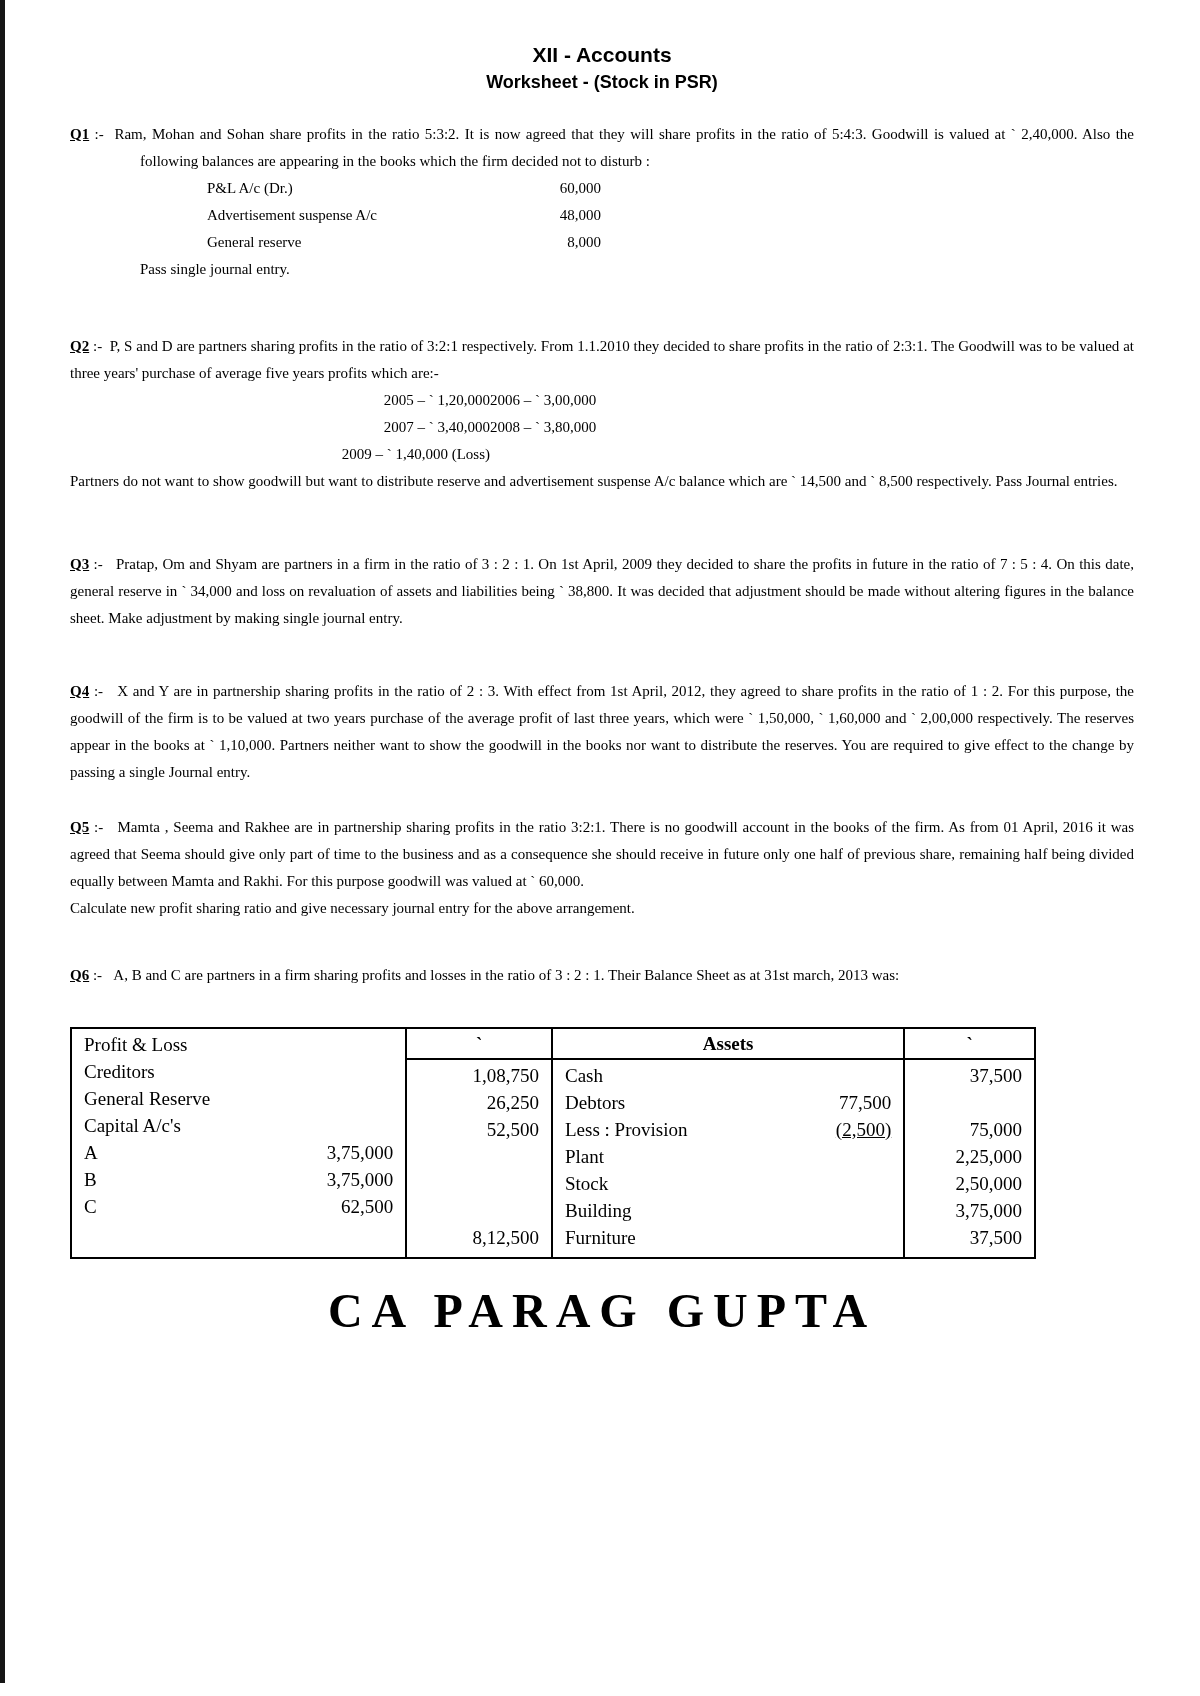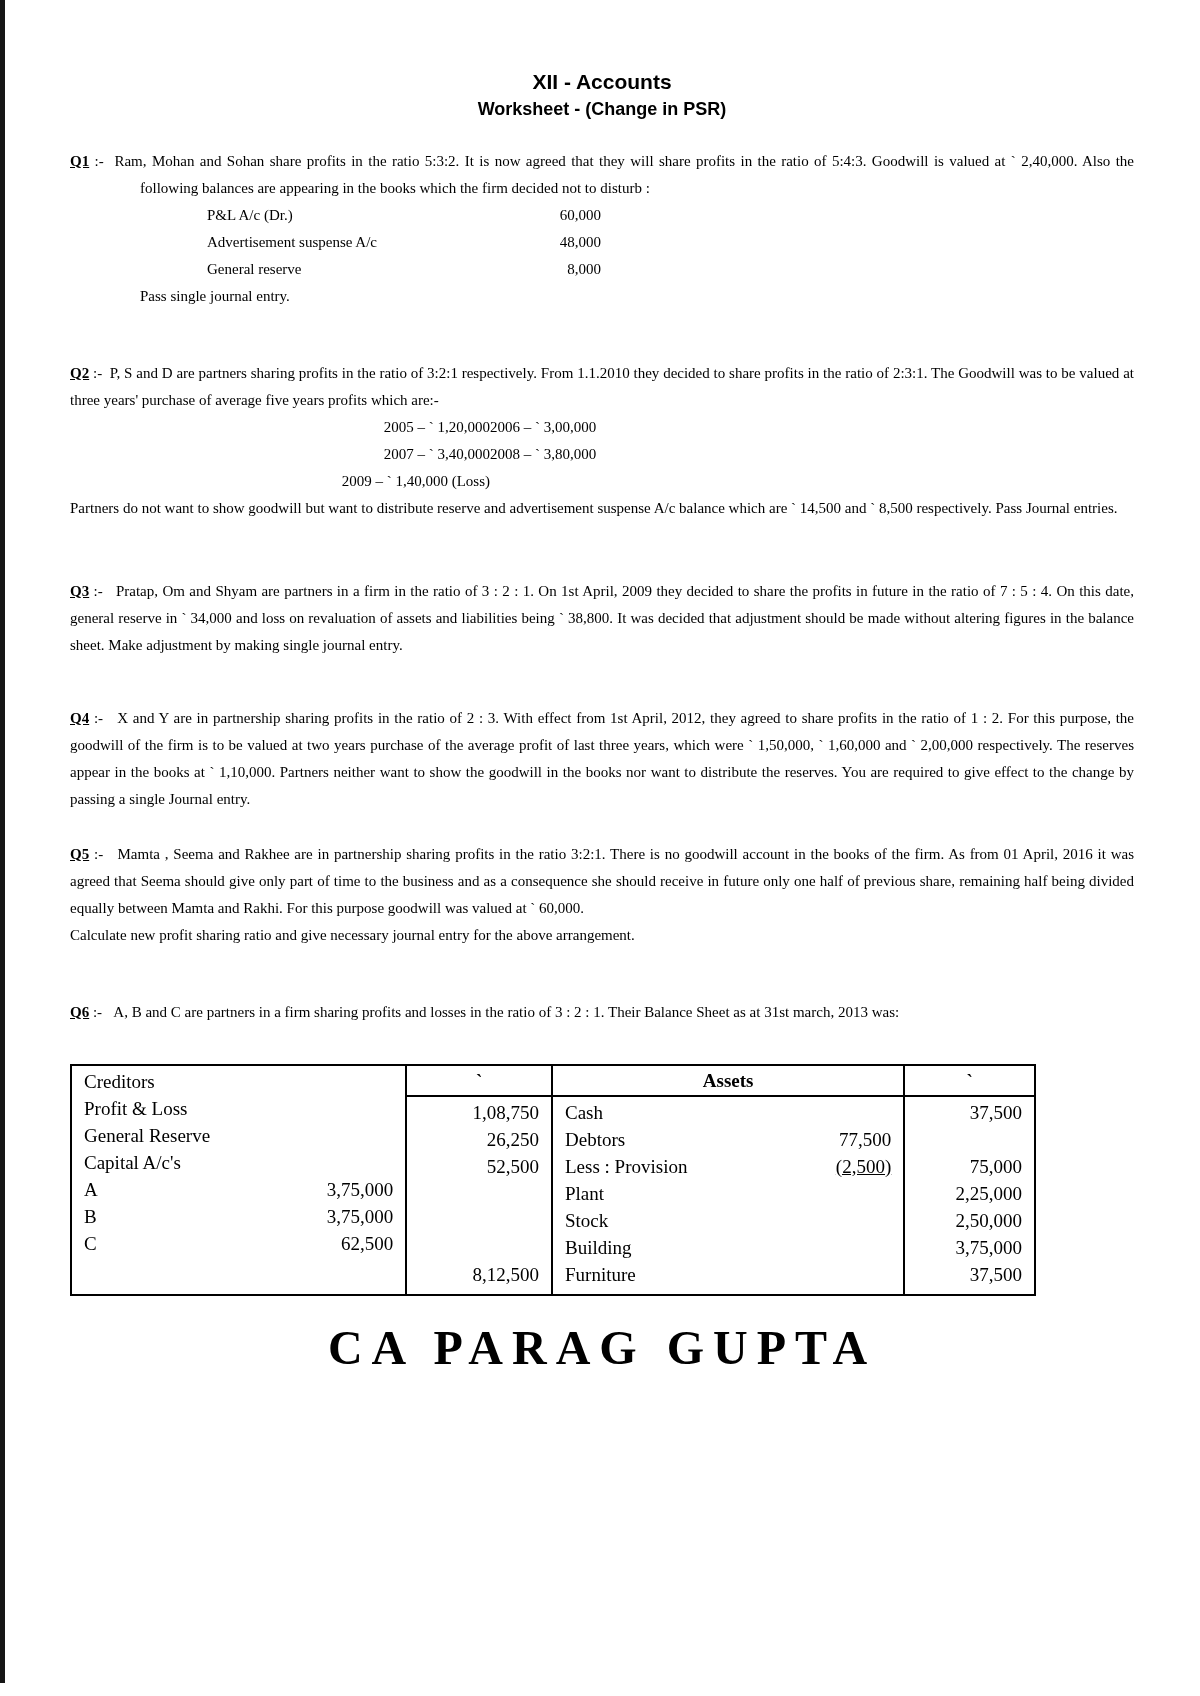--- a/index.html
+++ b/index.html
@@ -1,36 +1,36 @@
 <!DOCTYPE html>
 <html><head>
 <meta charset="utf-8">
 <style>
   * { box-sizing: border-box; margin: 0; padding: 0; }
   html, body { background: #ffffff; }
   body { font-family: "Liberation Serif", serif; color: #000; width: 1200px; }
-  .page { position: relative; width: 1200px; height: 1683px; background: #fff; padding: 68px 66px 0 70px; overflow: hidden; }
+  .page { position: relative; width: 1200px; height: 1683px; background: #fff; padding: 41px 66px 0 70px; overflow: hidden; }
   .scan-edge { position: absolute; left: 0; top: 0; width: 5px; height: 100%; background: #151515; }
   .doc-title { text-align: center; font-family: "Liberation Sans", sans-serif; font-weight: 700; font-size: 21px; line-height: 28px; }
   .doc-subtitle { text-align: center; font-family: "Liberation Sans", sans-serif; font-weight: 700; font-size: 18px; line-height: 26px; margin-bottom: 26px; }
   .question { font-size: 15px; line-height: 27px; }
   .q-text { text-align: justify; }
   .q-label { font-weight: 700; text-decoration: underline; }
   .hang { padding-left: 70px; text-indent: -70px; }
   .q1-items { margin-left: 137px; width: 394px; }
   .q1-item { display: flex; justify-content: space-between; text-align: right; }
   .indent70 { margin-left: 70px; }
   .q2-years { margin-left: 200px; text-align: right; }
   .q2-row { display: flex; }
   .q2-c1 { width: 220px; }
   .mb-q1 { margin-bottom: 50px; }
   .mb-q2 { margin-bottom: 56px; }
   .mb-q3 { margin-bottom: 46px; }
   .mb-q4 { margin-bottom: 28px; }
-  .mb-q5 { margin-bottom: 50px; }
+  .mb-q5 { margin-bottom: 40px; }
   .mb-q6text { margin-bottom: 38px; }
   .bs-table { display: flex; border: 2px solid #000; width: 966px; font-size: 19px; }
   .bs-col + .bs-col { border-left: 2px solid #000; }
   .c-liab { width: 334px; }
   .c-liab-amt { width: 146px; }
   .c-assets { width: 353px; }
   .c-asset-amt { width: 131px; }
   .bs-head { font-weight: 700; text-align: center; border-bottom: 2px solid #000; line-height: 29px; height: 31px; }
   .bs-body { padding: 2px 12px 6px 12px; }
   .bs-line { display: flex; justify-content: space-between; line-height: 27px; min-height: 27px; white-space: nowrap; }
@@ -38,21 +38,21 @@
   .u { text-decoration: underline; }
   .brand { text-align: center; font-size: 48px; font-weight: 700; letter-spacing: 9px; margin-top: 24px; font-family: "Liberation Serif", serif; }
 </style>
 </head>
 <body>
 
 <div class="page">
   <div class="scan-edge"></div>
 
   <div class="doc-title">XII - Accounts</div>
-  <div class="doc-subtitle">Worksheet - (Change in PSR)</div>
+  <div class="doc-subtitle">Worksheet - (Stock in PSR)</div>
 
   <div class="question mb-q1">
     <p class="q-text hang"><span class="q-label">Q1</span> <span class="q-sep">:-</span>&nbsp;&nbsp;<span>Ram, Mohan and Sohan share profits in the ratio 5:3:2. It is now agreed that they will share profits in the ratio of 5:4:3. Goodwill is valued at ` 2,40,000. Also the following balances are appearing in the books which the firm decided not to disturb :</span></p>
     <div class="q1-items">
       <div class="q1-item">
           <span>P&amp;L A/c (Dr.)</span>
           <span>60,000</span>
         </div>
       <div class="q1-item">
           <span>Advertisement suspense A/c</span>
@@ -100,25 +100,25 @@
 
   <div class="question mb-q6text">
     <p class="q-text"><span class="q-label">Q6</span> <span class="q-sep">:-</span>&nbsp;&nbsp;&nbsp;<span>A, B and C are partners in a firm sharing profits and losses in the ratio of 3 : 2 : 1. Their Balance Sheet as at 31st march, 2013 was:</span></p>
   </div>
 
   <div class="bs-table">
 
     <div class="bs-col c-liab">
       <div class="bs-body">
         <div class="bs-line">
+            <span>Profit &amp; Loss</span>
+            <span></span>
+          </div>
+        <div class="bs-line">
             <span>Creditors</span>
-            <span></span>
-          </div>
-        <div class="bs-line">
-            <span>Profit &amp; Loss</span>
             <span></span>
           </div>
         <div class="bs-line">
             <span>General Reserve</span>
             <span></span>
           </div>
         <div class="bs-line">
             <span>Capital A/c's</span>
             <span></span>
           </div>

